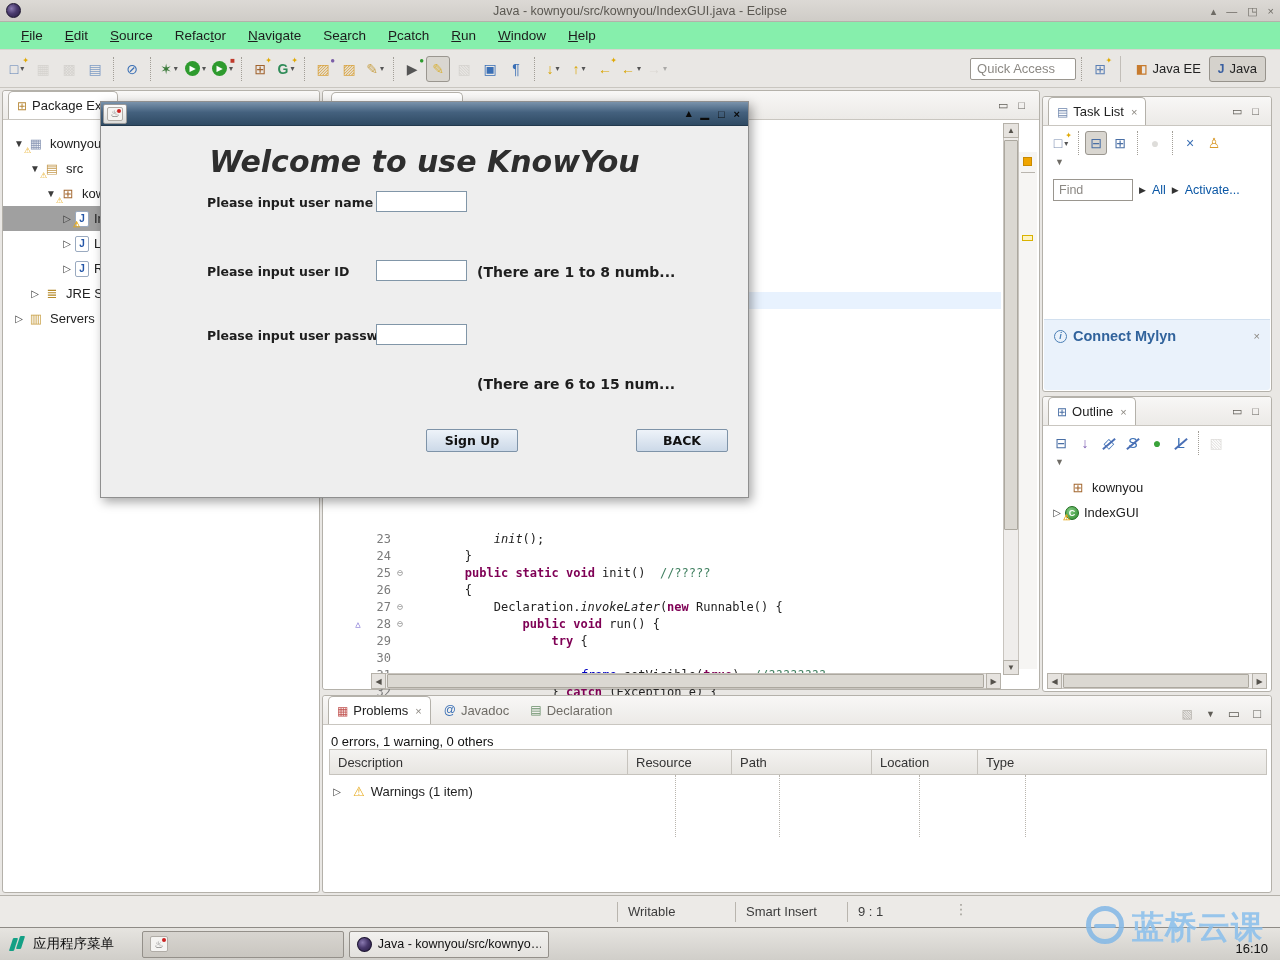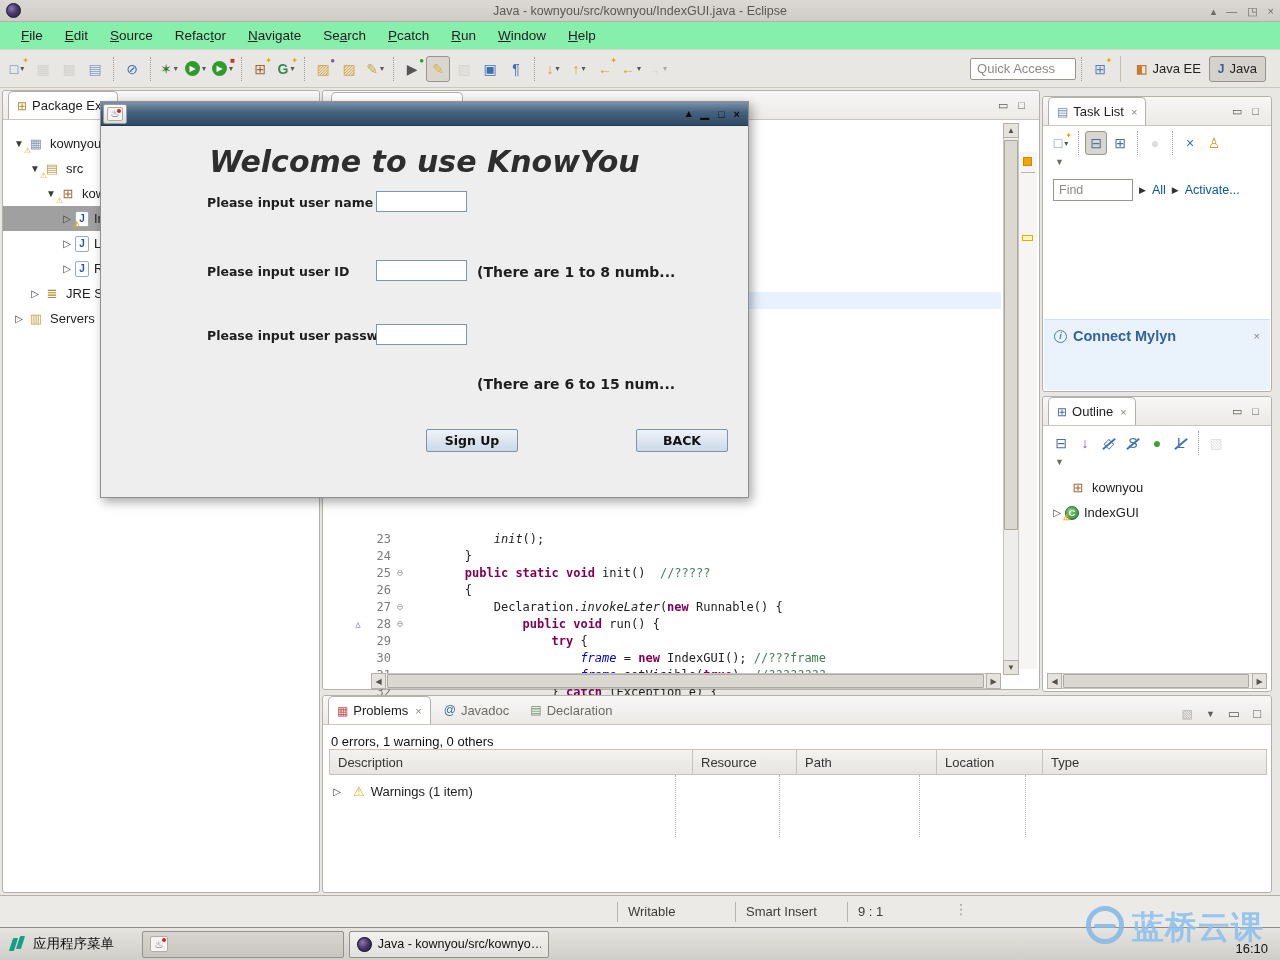--- a/index.html
+++ b/index.html
@@ -414,21 +414,20 @@
           <div class="code-row">
             <span class="cm"></span>
             <span class="cn">29</span>
             <span class="cf"></span>
             <span class="ct"><span class="p">                    </span><span class="k">try</span><span class="p"> {</span></span>
           </div>
           <div class="code-row">
             <span class="cm"></span>
             <span class="cn">30</span>
             <span class="cf"></span>
-            <span class="ct"><span class="p">                        </span><span class="f">frame</span><span class="p"> = </span><span class="k">new</span><span class="p"> IndexGUI(); </span><span class="c">//???frame</span></span>
           </div>
           <div class="code-row">
             <span class="cm"></span>
             <span class="cn">31</span>
             <span class="cf"></span>
             <span class="ct"><span class="p">                        </span><span class="f">frame</span><span class="p">.setVisible(</span><span class="k">true</span><span class="p">); </span><span class="c">//????????</span></span>
           </div>
           <div class="code-row">
             <span class="cm"></span>
             <span class="cn">32</span>
@@ -580,21 +579,21 @@
       </div>
     </div>
     <div id="prob-icons">
       <span class="vt-ic" style="color:#b3afa9">▧</span>
       <span style="font-size:9px">▼</span>
       <span>▭</span>
       <span>□</span>
     </div>
     <div id="prob-summary">0 errors, 1 warning, 0 others</div>
     <div id="prob-header">
-        <div class="ph-cell" style="width: 364px;">Description</div>
+        <div class="ph-cell" style="width: 299px;">Description</div>
         <div class="ph-cell" style="width: 104px;">Resource</div>
         <div class="ph-cell" style="width: 140px;">Path</div>
         <div class="ph-cell" style="width: 106px;">Location</div>
         <div class="ph-cell" style="width: 240px; flex: 1 1 0%;">Type</div>
       </div>
     <div class="col-guide" style="left:352px"></div>
     <div class="col-guide" style="left:456px"></div>
     <div class="col-guide" style="left:596px"></div>
     <div class="col-guide" style="left:702px"></div>
     <div id="prob-row">

